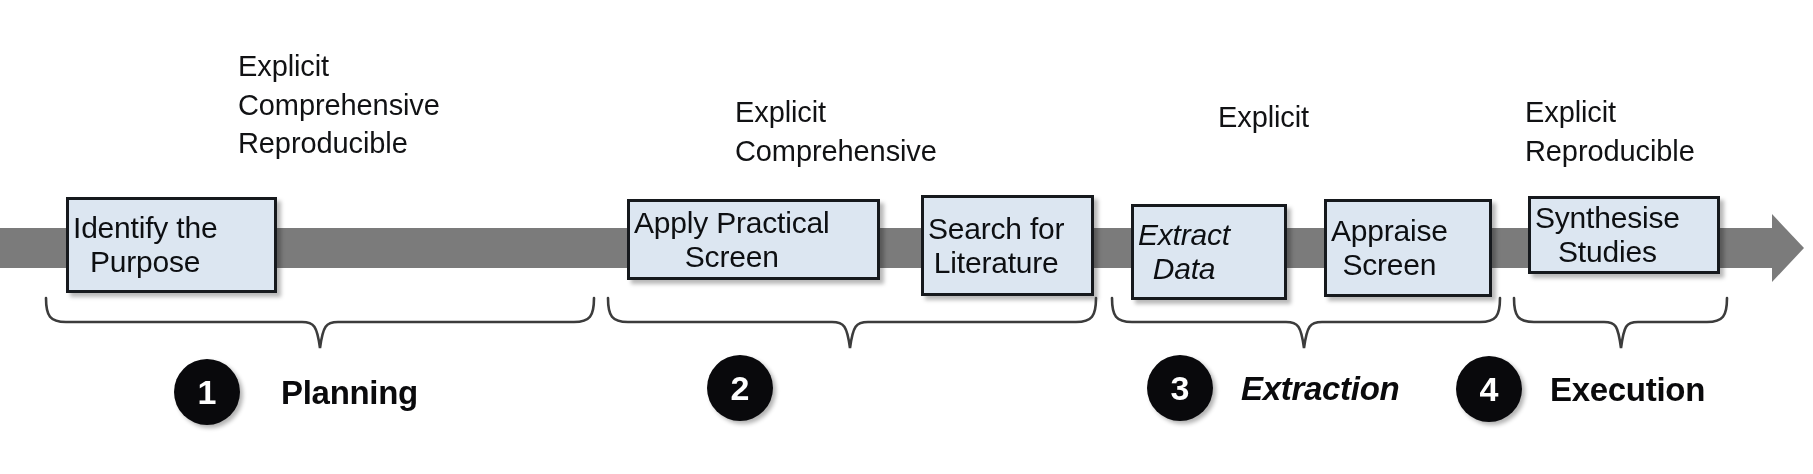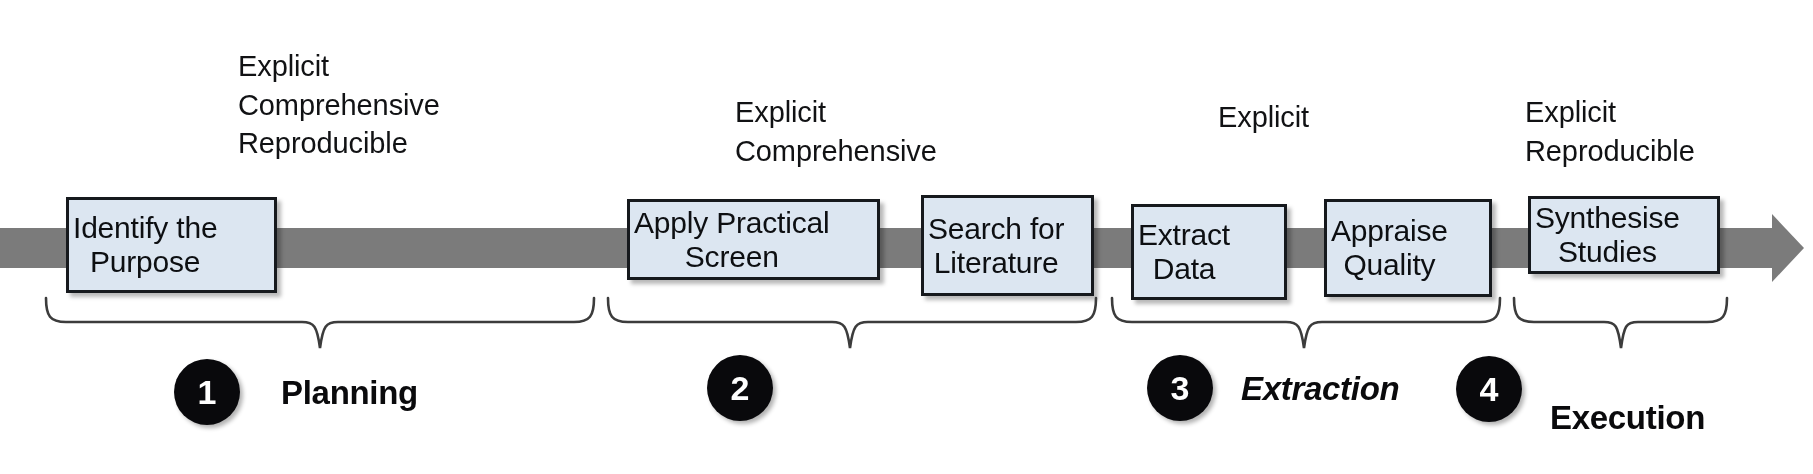--- a/index.html
+++ b/index.html
@@ -86,28 +86,28 @@
   <div class="pbox" style="left:627px;top:199px;width:253px;height:81px;">
     <span>Apply Practical
 Screen</span>
   </div>
 
   <div class="pbox" style="left:903px;top:195px;width:173px;height:101px;margin-left:18px;">
     <span>Search for
 Literature</span>
   </div>
 
-  <div class="pbox" style="left:1131px;top:204px;width:156px;height:96px;">
+  <div class="pbox" style="left:1131px;top:204px;width:156px;height:96px;font-style:italic;">
     <span>Extract
 Data</span>
   </div>
 
   <div class="pbox" style="left:1324px;top:199px;width:168px;height:98px;">
     <span>Appraise
-Quality</span>
+Screen</span>
   </div>
 
   <div class="pbox" style="left:1528px;top:196px;width:192px;height:78px;">
     <span>Synthesise
 Studies</span>
   </div>
 
   <svg class="brace" style="left:40px;top:296px;" width="560" height="58" viewBox="0 0 560 58">
     <path d="M6,2 C6,20 10,26 26,26 L262,26 C274,26 277,30 280,52 C283,30 286,26 298,26 L534,26 C550,26 554,20 554,2" fill="none" stroke="#3c3c3c" stroke-width="2.6" stroke-linecap="round"></path>
   </svg>
@@ -134,15 +134,15 @@
   </div>
 
   <div class="stage-circle" style="left:1147px;top:355px;width:66px;height:66px;">
     <span>3</span>
   </div>
   <div class="stage-label" style="left:1241px;top:370px;font-style:italic;">Extraction</div>
 
   <div class="stage-circle" style="left:1456px;top:356px;width:66px;height:66px;">
     <span>4</span>
   </div>
-  <div class="stage-label" style="left:1550px;top:371px;margin-top:28px;">Execution</div>
+  <div class="stage-label" style="left:1550px;top:371px;">Execution</div>
 
 </div>
 
 </body></html>

